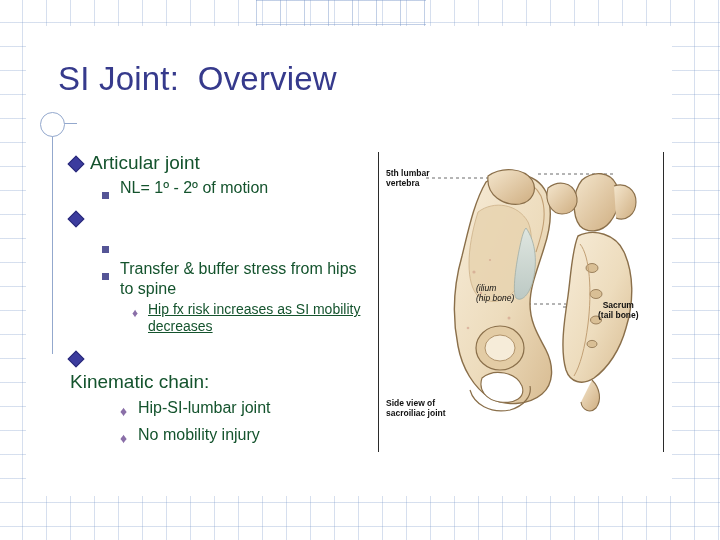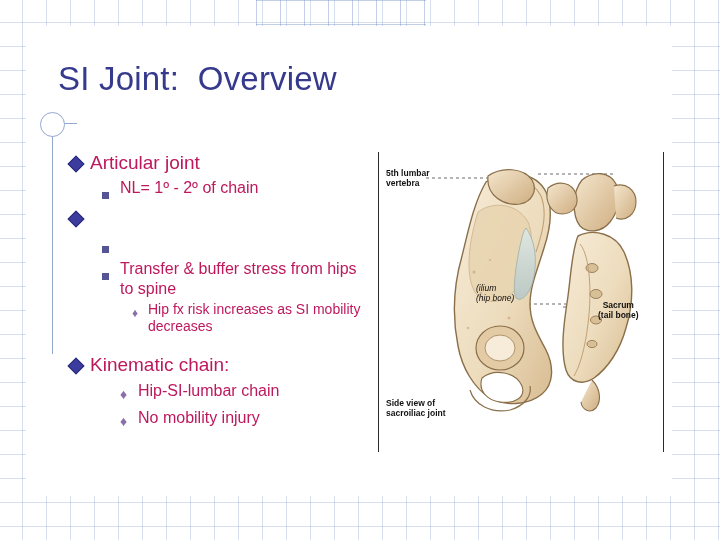--- a/index.html
+++ b/index.html
@@ -104,21 +104,21 @@
     display: flex;
     align-items: flex-start;
     margin-bottom: 2px;
   }
   .marker {
     flex: 0 0 auto;
     display: inline-block;
     text-align: left;
   }
   .txt {
-    color: #be185d;
+    color: #14532d;
     font-family: "Liberation Sans", sans-serif;
   }
 
   
   .lvl1 { margin-top: 2px; margin-bottom: 3px; }
   .lvl1 .marker {
     width: 20px;
     padding-top: 6px;
   }
   .diamond {
@@ -147,21 +147,21 @@
 
   
   .lvl3 { margin-left: 62px; margin-bottom: 1px; }
   .lvl3 .marker {
     width: 16px;
     padding-top: 4px;
     color: #8a6fa8;
     font-size: 12px;
     line-height: 16px;
   }
-  .lvl3 .txt { font-size: 14px; line-height: 17px; }
+  .lvl3 .txt { font-size: 14px; line-height: 17px; text-decoration: underline; }
 
   
   .lvl3b { margin-left: 50px; margin-bottom: 3px; }
   .lvl3b .marker {
     width: 18px;
     padding-top: 4px;
     color: #8a6fa8;
     font-size: 14px;
     line-height: 20px;
   }
@@ -216,49 +216,49 @@
 
   <div class="body">
 
     <div class="bullet lvl1">
       <span class="marker"><span class="diamond"></span></span>
       <span class="txt">Articular joint</span>
     </div>
 
     <div class="bullet lvl2">
       <span class="marker"><span class="square"></span></span>
-      <span class="txt">NL= 1º - 2º of chain</span>
+      <span class="txt">NL= 1º - 2º of motion</span>
     </div>
 
     <div class="bullet lvl1">
       <span class="marker"><span class="diamond"></span></span>
     </div>
 
     <div class="bullet lvl2">
       <span class="marker"><span class="square"></span></span>
     </div>
 
     <div class="bullet lvl2">
       <span class="marker"><span class="square"></span></span>
       <span class="txt">Transfer &amp; buffer stress from hips to spine</span>
     </div>
 
     <div class="bullet lvl3">
       <span class="marker">♦</span>
       <span class="txt">Hip fx risk increases as SI mobility decreases</span>
     </div>
 
-    <div class="bullet lvl1" style="margin-top:17px;">
+    <div class="bullet lvl1" style="margin-top:10px;flex-direction:column;">
       <span class="marker"><span class="diamond"></span></span>
       <span class="txt">Kinematic chain:</span>
     </div>
 
     <div class="bullet lvl3b">
       <span class="marker">♦</span>
-      <span class="txt">Hip-SI-lumbar chain</span>
+      <span class="txt">Hip-SI-lumbar joint</span>
     </div>
 
     <div class="bullet lvl3b">
       <span class="marker">♦</span>
       <span class="txt">No mobility injury</span>
     </div>
 
   </div>
 
   <div class="figure">

